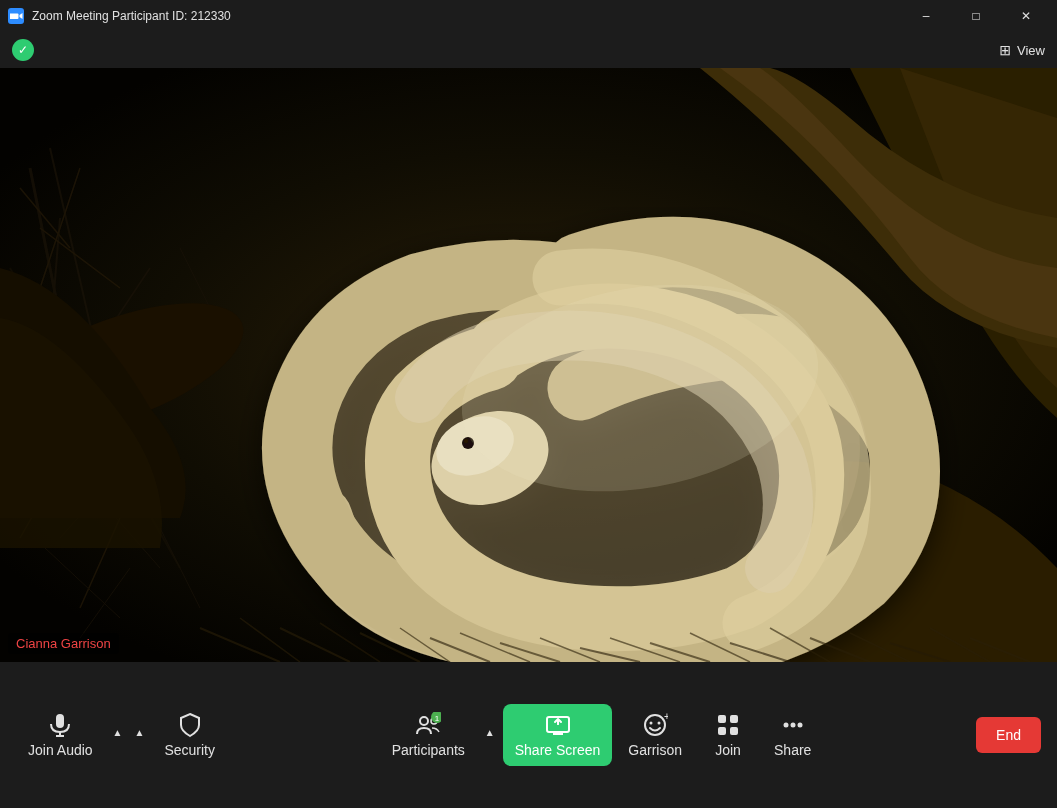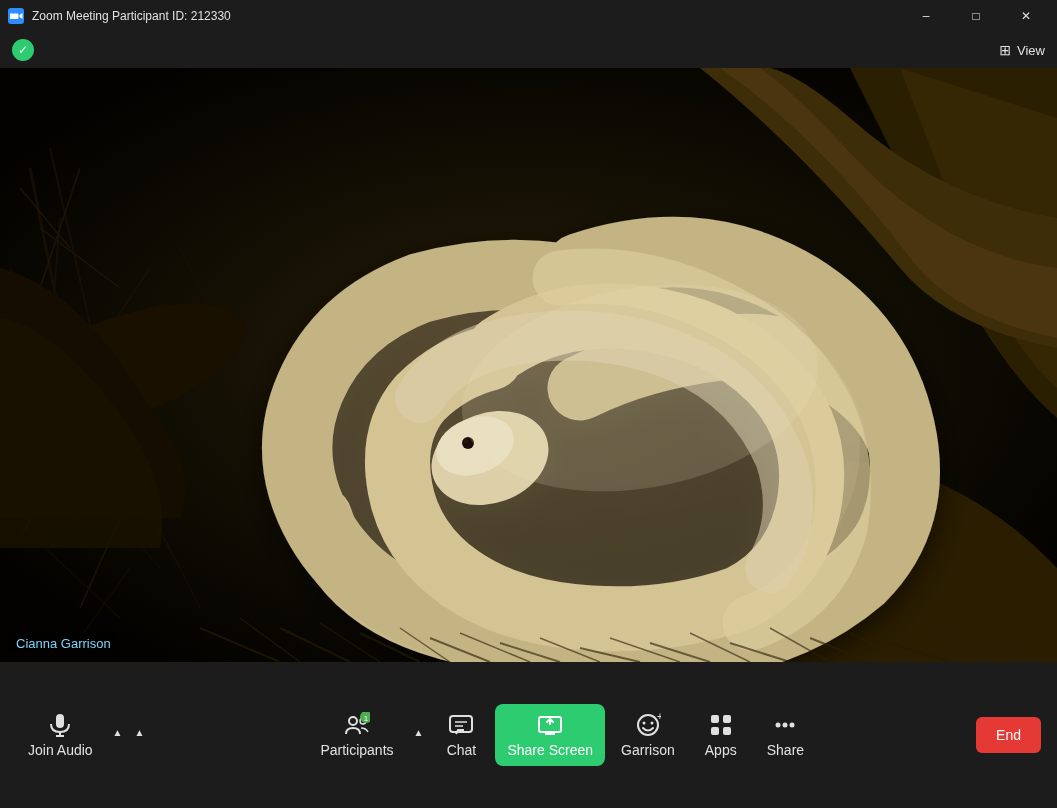--- a/index.html
+++ b/index.html
@@ -106,21 +106,21 @@
       width: 100%;
       height: 100%;
     }
 
     
     #name-tag {
       position: absolute;
       bottom: 8px;
       left: 8px;
       background: rgba(0,0,0,0.5);
-      color: #7dd3fc;
+      color: #ef4444;
       padding: 3px 8px;
       border-radius: 4px;
       font-size: 13px;
     }
 
     
     #bottom-bar {
       width: 100%;
       height: 146px;
       background: #1c1c1c;
@@ -345,47 +345,44 @@
         <path d="M4 12 Q4 20 13 20 Q22 20 22 12" stroke="#e0e0e0" stroke-width="2" fill="none"></path>
         <line x1="13" y1="20" x2="13" y2="24" stroke="#e0e0e0" stroke-width="2"></line>
         <line x1="9" y1="24" x2="17" y2="24" stroke="#e0e0e0" stroke-width="2"></line>
       </svg>
       <span class="toolbar-label">Join Audio</span>
     </div>
     <div class="toolbar-arrow">▲</div>
 
     <div class="toolbar-arrow">▲</div>
 
+    <div class="toolbar-item">
+      <svg width="26" height="26" viewBox="0 0 26 26" fill="none">
+        <path d="M13 2 L22 6 L22 13 Q22 19 13 24 Q4 19 4 13 L4 6Z" stroke="#e0e0e0" stroke-width="2" fill="none"></path>
+      </svg>
+      <span class="toolbar-label">Security</span>
+    </div>
 
   </div>
 
   <div class="toolbar-group">
 
     <div class="toolbar-item">
       <svg width="26" height="26" viewBox="0 0 26 26" fill="none">
         <circle cx="9" cy="9" r="4" stroke="#e0e0e0" stroke-width="2" fill="none"></circle>
         <path d="M2 22 Q2 16 9 16 Q16 16 16 22" stroke="#e0e0e0" stroke-width="2" fill="none"></path>
         <circle cx="19" cy="9" r="3" stroke="#e0e0e0" stroke-width="1.5" fill="none"></circle>
         <path d="M17 16 Q22 16 24 20" stroke="#e0e0e0" stroke-width="1.5" fill="none"></path>
         <circle cx="22" cy="5" r="6" fill="#4caf50"></circle>
         <text x="22" y="9" font-size="8" text-anchor="middle" fill="white">1</text>
       </svg>
       <span class="toolbar-label">Participants</span>
     </div>
     <div class="toolbar-arrow">▲</div>
 
-    <div class="toolbar-item">
-      <svg width="26" height="26" viewBox="0 0 26 26" fill="none">
-        <rect x="2" y="4" width="22" height="16" rx="3" stroke="#e0e0e0" stroke-width="2" fill="none"></rect>
-        <path d="M8 22 L10 18 L16 18" stroke="#e0e0e0" stroke-width="2" fill="none"></path>
-        <line x1="7" y1="10" x2="19" y2="10" stroke="#e0e0e0" stroke-width="1.5"></line>
-        <line x1="7" y1="14" x2="15" y2="14" stroke="#e0e0e0" stroke-width="1.5"></line>
-      </svg>
-      <span class="toolbar-label">Chat</span>
-    </div>
 
     <div class="toolbar-item share-screen-btn">
       <svg width="26" height="26" viewBox="0 0 26 26" fill="none">
         <rect x="2" y="5" width="22" height="15" rx="2" stroke="white" stroke-width="2" fill="none"></rect>
         <circle cx="13" cy="12" r="1" fill="white"></circle>
         <path d="M13 8 L13 12 M10 10 L13 7 L16 10" stroke="white" stroke-width="2" fill="none" stroke-linecap="round" stroke-linejoin="round"></path>
         <line x1="8" y1="22" x2="18" y2="22" stroke="white" stroke-width="2"></line>
         <line x1="13" y1="20" x2="13" y2="22" stroke="white" stroke-width="2"></line>
       </svg>
       <span class="toolbar-label">Share Screen</span>
@@ -404,21 +401,21 @@
       <span class="toolbar-label">Garrison</span>
     </div>
 
     <div class="toolbar-item">
       <svg width="26" height="26" viewBox="0 0 26 26" fill="none">
         <rect x="3" y="3" width="8" height="8" rx="2" fill="#e0e0e0"></rect>
         <rect x="15" y="3" width="8" height="8" rx="2" fill="#e0e0e0"></rect>
         <rect x="3" y="15" width="8" height="8" rx="2" fill="#e0e0e0"></rect>
         <rect x="15" y="15" width="8" height="8" rx="2" fill="#e0e0e0"></rect>
       </svg>
-      <span class="toolbar-label">Apps</span>
+      <span class="toolbar-label">Join</span>
     </div>
 
     <div class="toolbar-item">
       <svg width="26" height="26" viewBox="0 0 26 26" fill="none">
         <circle cx="6" cy="13" r="2.5" fill="#e0e0e0"></circle>
         <circle cx="13" cy="13" r="2.5" fill="#e0e0e0"></circle>
         <circle cx="20" cy="13" r="2.5" fill="#e0e0e0"></circle>
       </svg>
       <span class="toolbar-label">Share</span>
     </div>

